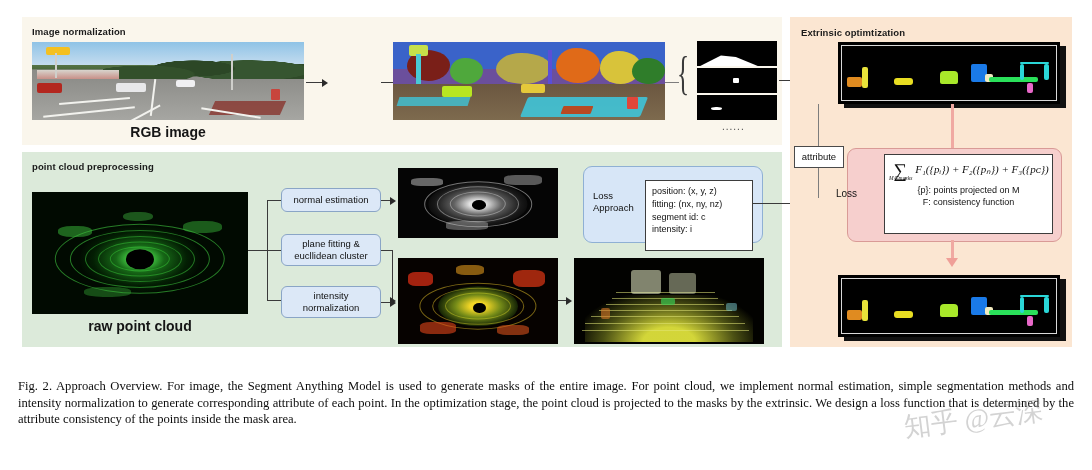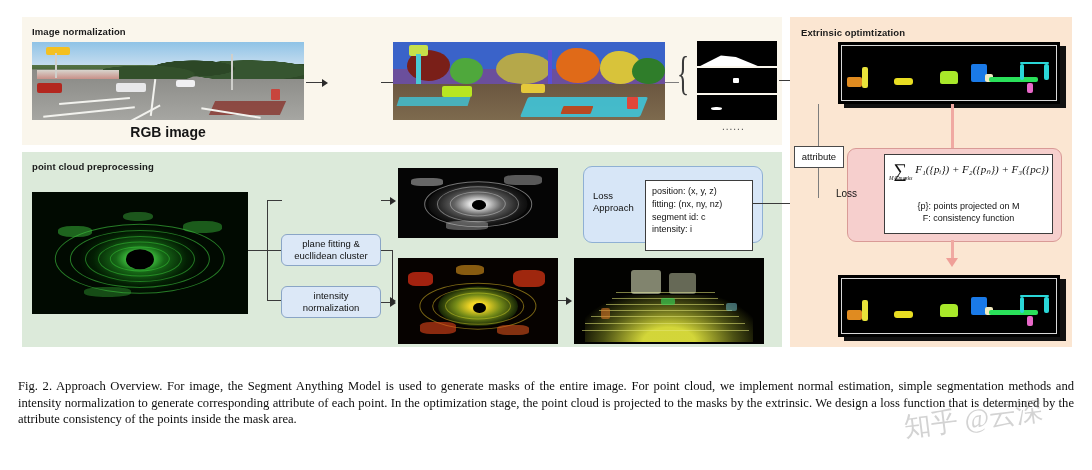--- a/index.html
+++ b/index.html
@@ -120,21 +120,21 @@
   .loss-inner{
     position:absolute;background:#fff;border:1.3px solid #3d3d3d;
     box-sizing:border-box;text-align:center;color:#111;
   }
   .loss-label{position:absolute;font-size:10px;color:#111;}
   .formula{font-family:"Liberation Serif",serif;font-size:11px;white-space:nowrap;}
   .formula .sum{font-size:19px;vertical-align:-3px;display:inline-block;margin-right:1px;}
   .formula .sumsub{font-size:5.5px;font-style:italic;display:block;
      text-align:center;margin-top:-7px;letter-spacing:.1px;}
   .sumwrap{display:inline-block;vertical-align:middle;}
-  .loss-note{font-size:9px;line-height:1.38;color:#111;margin-top:19px;}
+  .loss-note{font-size:9px;line-height:1.38;color:#111;margin-top:3px;}
 
   
   .ln{position:absolute;background:#3a3a3a;}
   .ln-pink{position:absolute;background:#f0a9a2;}
   .arw{position:absolute;width:0;height:0;}
   .arw-r{border-left:6px solid #2a2a2a;border-top:4px solid transparent;border-bottom:4px solid transparent;}
   .arw-d-pink{border-top:9px solid #ef9f98;border-left:6px solid transparent;border-right:6px solid transparent;}
   .brace{position:absolute;font-size:46px;color:#3a3a3a;font-family:"Liberation Serif",serif;
      line-height:1;transform:scaleX(.55);}
   .dots{position:absolute;font-size:10px;color:#4a4a4a;letter-spacing:1px;}
@@ -233,27 +233,31 @@
     <div class="ring" style="width:50%;height:36%;"></div>
     <div class="ring" style="width:38%;height:27%;"></div>
     <div class="ring" style="width:27%;height:19%;"></div>
     <div class="glow"></div>
     <div class="hole"></div>
     <div class="spark" style="left:12%;top:28%;width:16%;height:9%;background:rgba(60,190,60,.5);border-radius:40%;"></div>
     <div class="spark" style="left:70%;top:24%;width:18%;height:10%;background:rgba(60,190,60,.45);border-radius:40%;"></div>
     <div class="spark" style="left:42%;top:16%;width:14%;height:8%;background:rgba(70,200,70,.4);border-radius:40%;"></div>
     <div class="spark" style="left:24%;top:78%;width:22%;height:8%;background:rgba(55,175,55,.4);border-radius:40%;"></div>
   </div>
+  <div class="cap" style="left:32px;top:318px;width:216px;">raw point cloud</div>
 
   <div class="ln" style="left:248px;top:250px;width:20px;height:1.4px;"></div>
   <div class="ln" style="left:267px;top:200px;width:1.4px;height:101px;"></div>
   <div class="ln" style="left:267px;top:200px;width:15px;height:1.4px;"></div>
   <div class="ln" style="left:267px;top:250px;width:15px;height:1.4px;"></div>
   <div class="ln" style="left:267px;top:300px;width:15px;height:1.4px;"></div>
 
+  <div class="box box-blue" style="left:281px;top:188px;width:100px;height:24px;">
+    <span>normal estimation</span>
+  </div>
   <div class="box box-blue" style="left:281px;top:234px;width:100px;height:32px;flex-direction:column;">
     <span>plane fitting &amp;</span>
     <span>eucllidean cluster</span>
   </div>
   <div class="box box-blue" style="left:281px;top:286px;width:100px;height:32px;flex-direction:column;">
     <span>intensity</span>
     <span>normalization</span>
   </div>
 
   <div class="ln" style="left:381px;top:200px;width:12px;height:1.4px;"></div>

